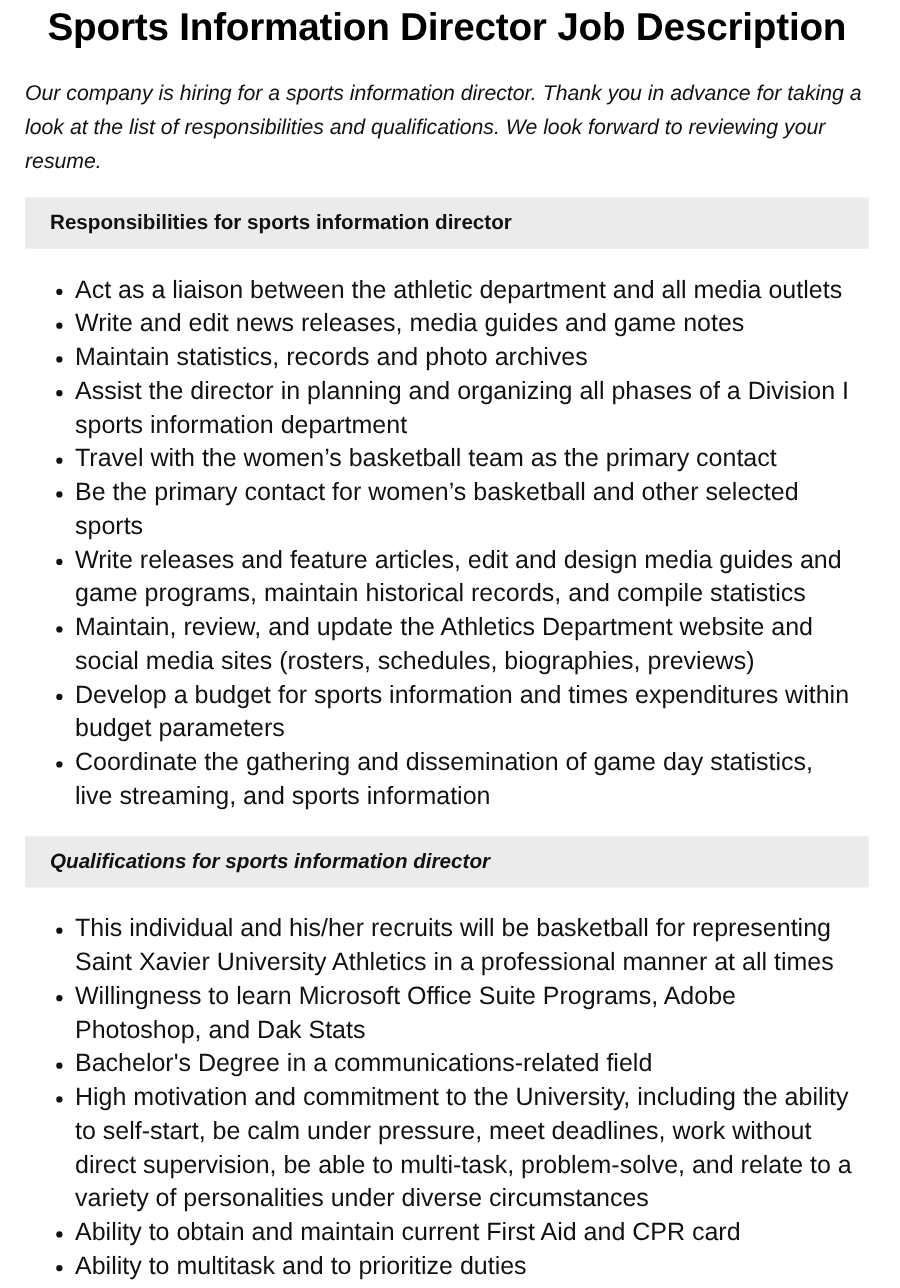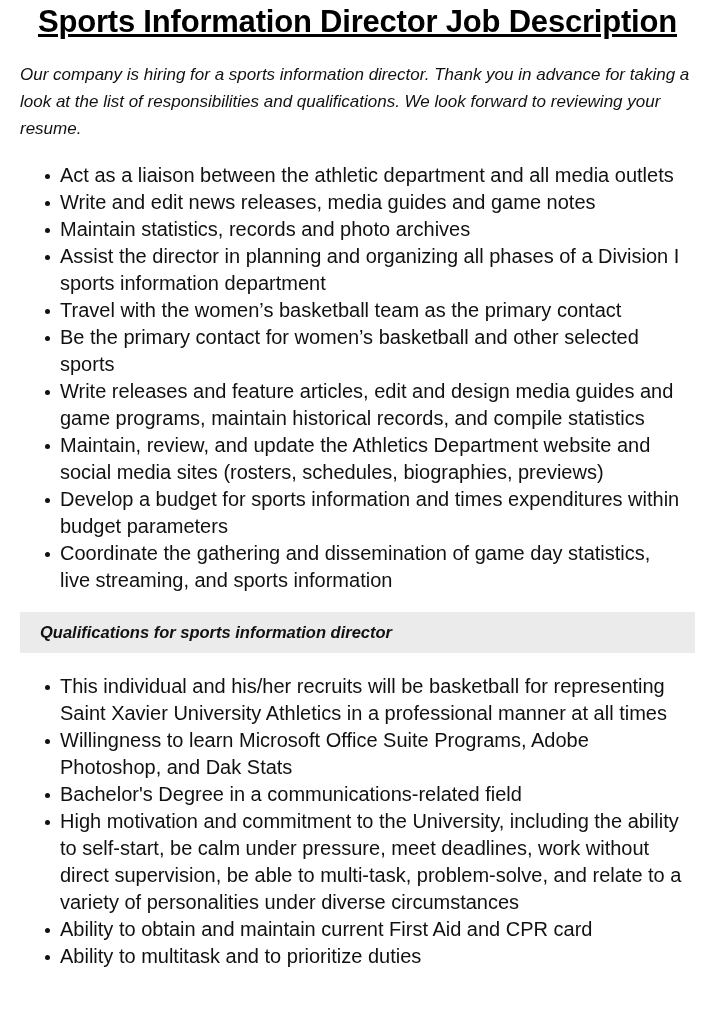--- a/index.html
+++ b/index.html
@@ -20,21 +20,20 @@
     .page-title {
       margin: 0;
       padding-top: 2px;
       text-align: center;
       font-size: 31px;
       font-weight: bold;
       line-height: 40px;
       letter-spacing: -0.2px;
       color: #000000;
       white-space: nowrap;
-      text-decoration: underline;
     }
     .intro {
       margin: 19px 0 0 0;
       font-size: 17px;
       line-height: 27px;
       color: #111111;
       font-style: italic;
     }
     .section-header {
       margin-top: 16px;
@@ -76,20 +75,21 @@
       background: #111111;
     }
   </style>
 </head>
 <body>
 
 <div class="page">
   <h1 class="page-title">Sports Information Director Job Description</h1>
   <p class="intro">Our company is hiring for a sports information director. Thank you in advance for taking a look at the list of responsibilities and qualifications. We look forward to reviewing your resume.</p>
 
+  <div class="section-header">Responsibilities for sports information director</div>
   <ul class="bullet-list">
     <li>Act as a liaison between the athletic department and all media outlets</li>
     <li>Write and edit news releases, media guides and game notes</li>
     <li>Maintain statistics, records and photo archives</li>
     <li>Assist the director in planning and organizing all phases of a Division I sports information department</li>
     <li>Travel with the women’s basketball team as the primary contact</li>
     <li>Be the primary contact for women’s basketball and other selected sports</li>
     <li>Write releases and feature articles, edit and design media guides and game programs, maintain historical records, and compile statistics</li>
     <li>Maintain, review, and update the Athletics Department website and social media sites (rosters, schedules, biographies, previews)</li>
     <li>Develop a budget for sports information and times expenditures within budget parameters</li>

